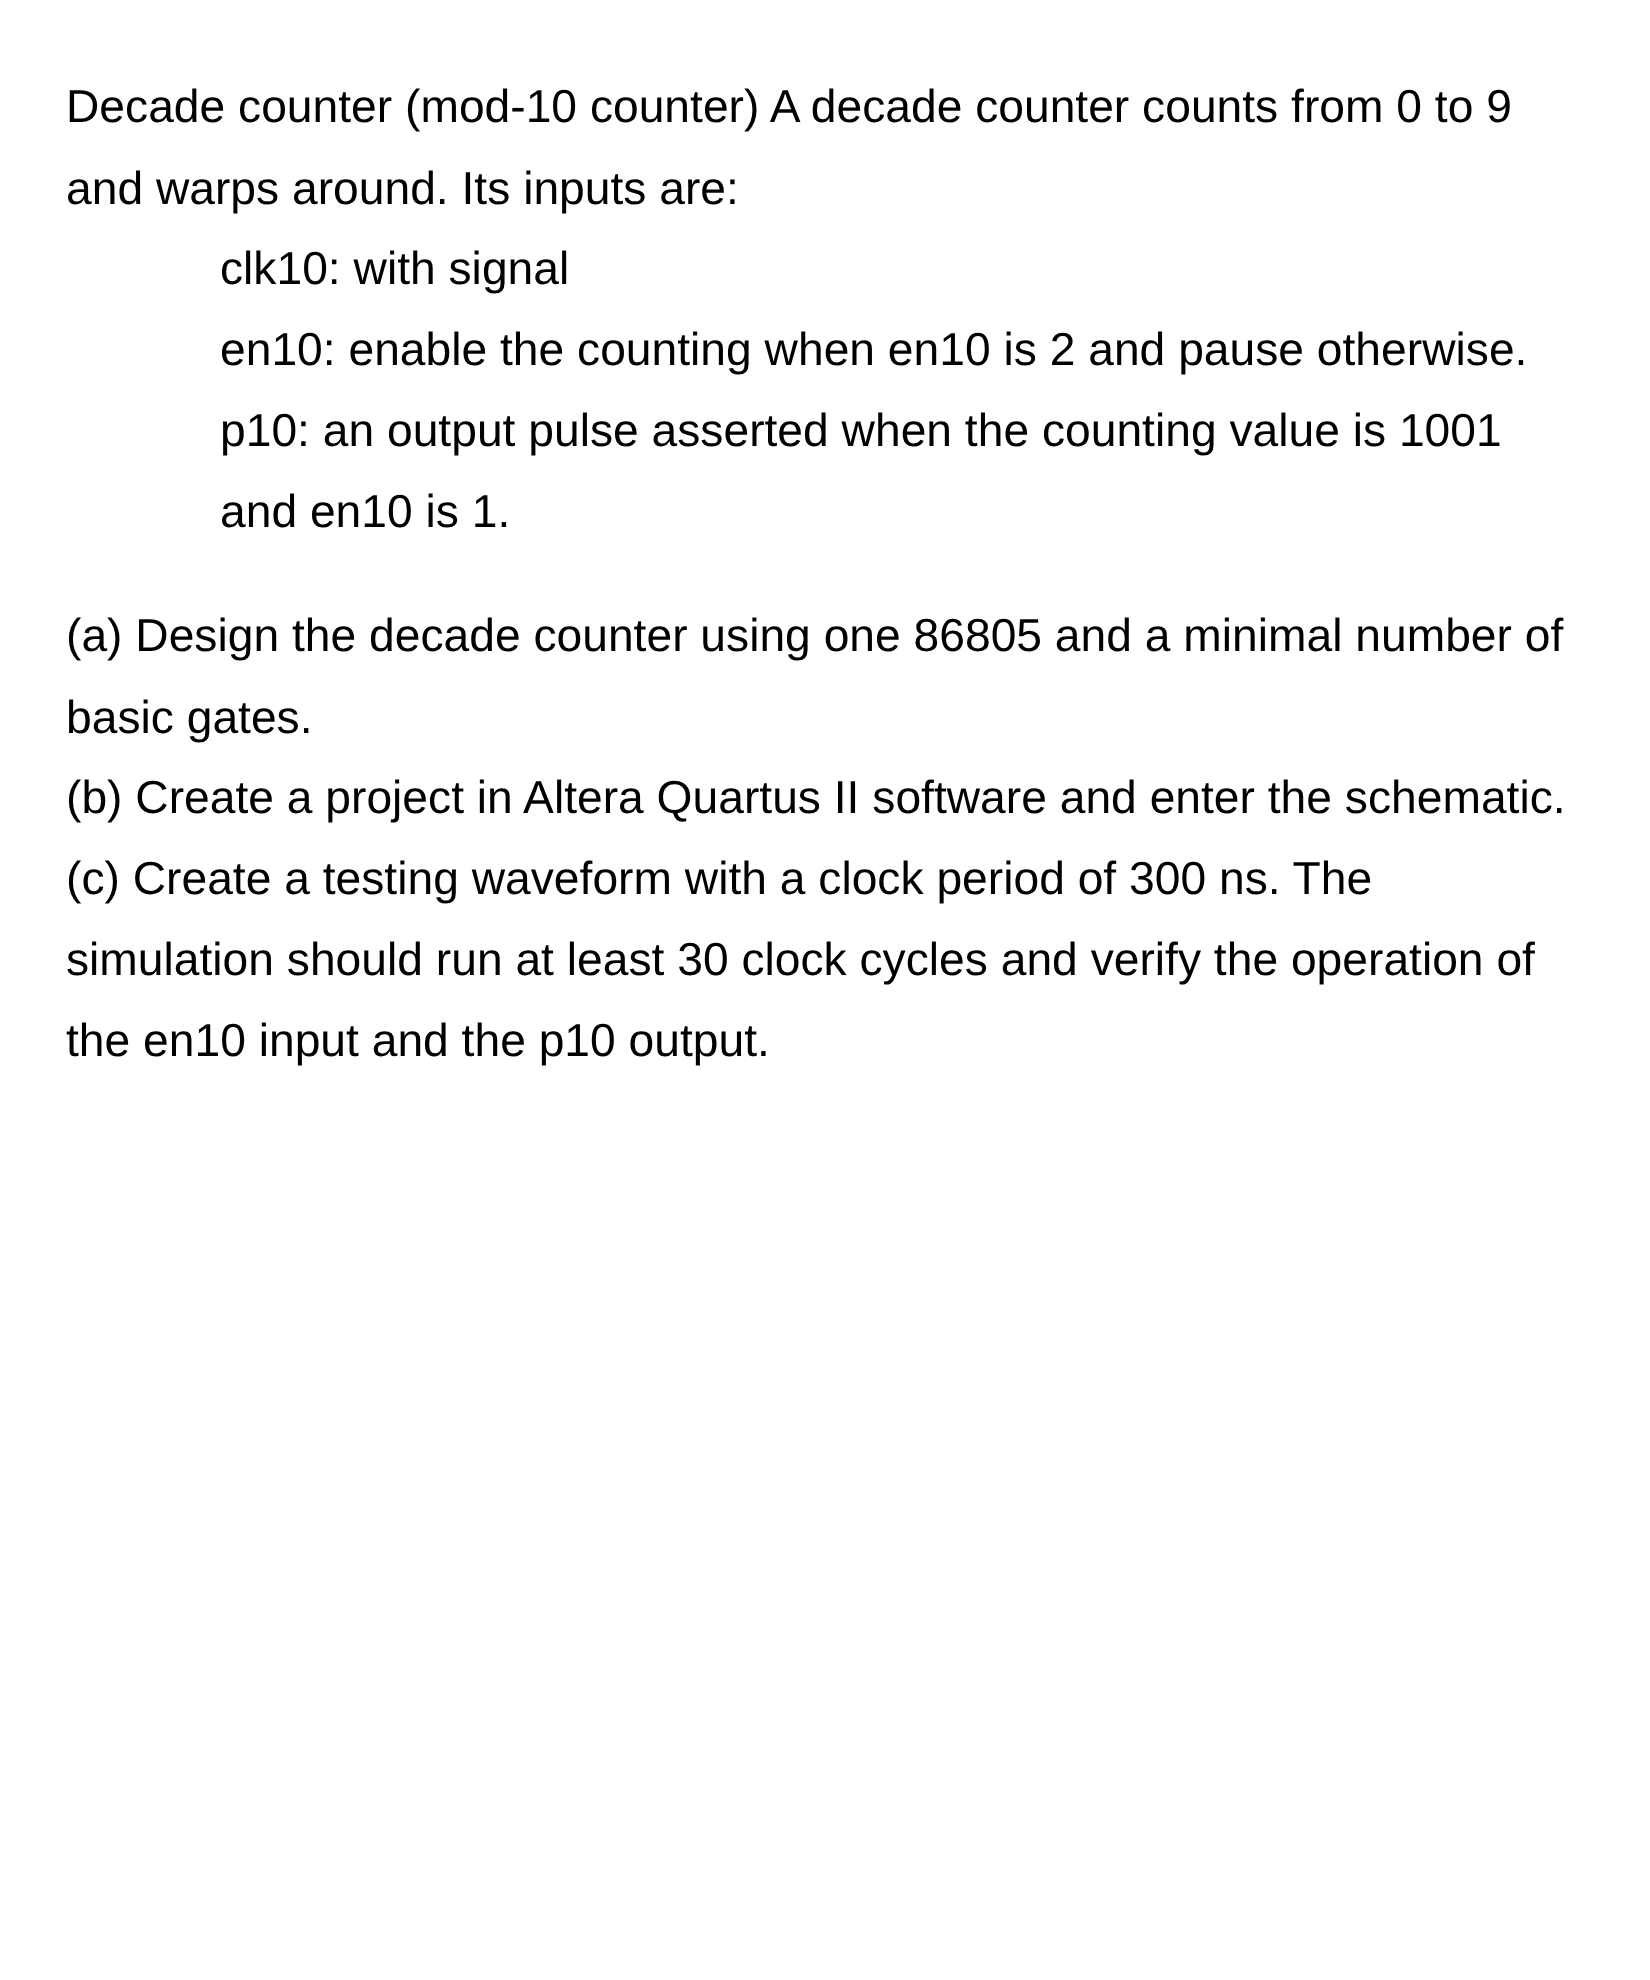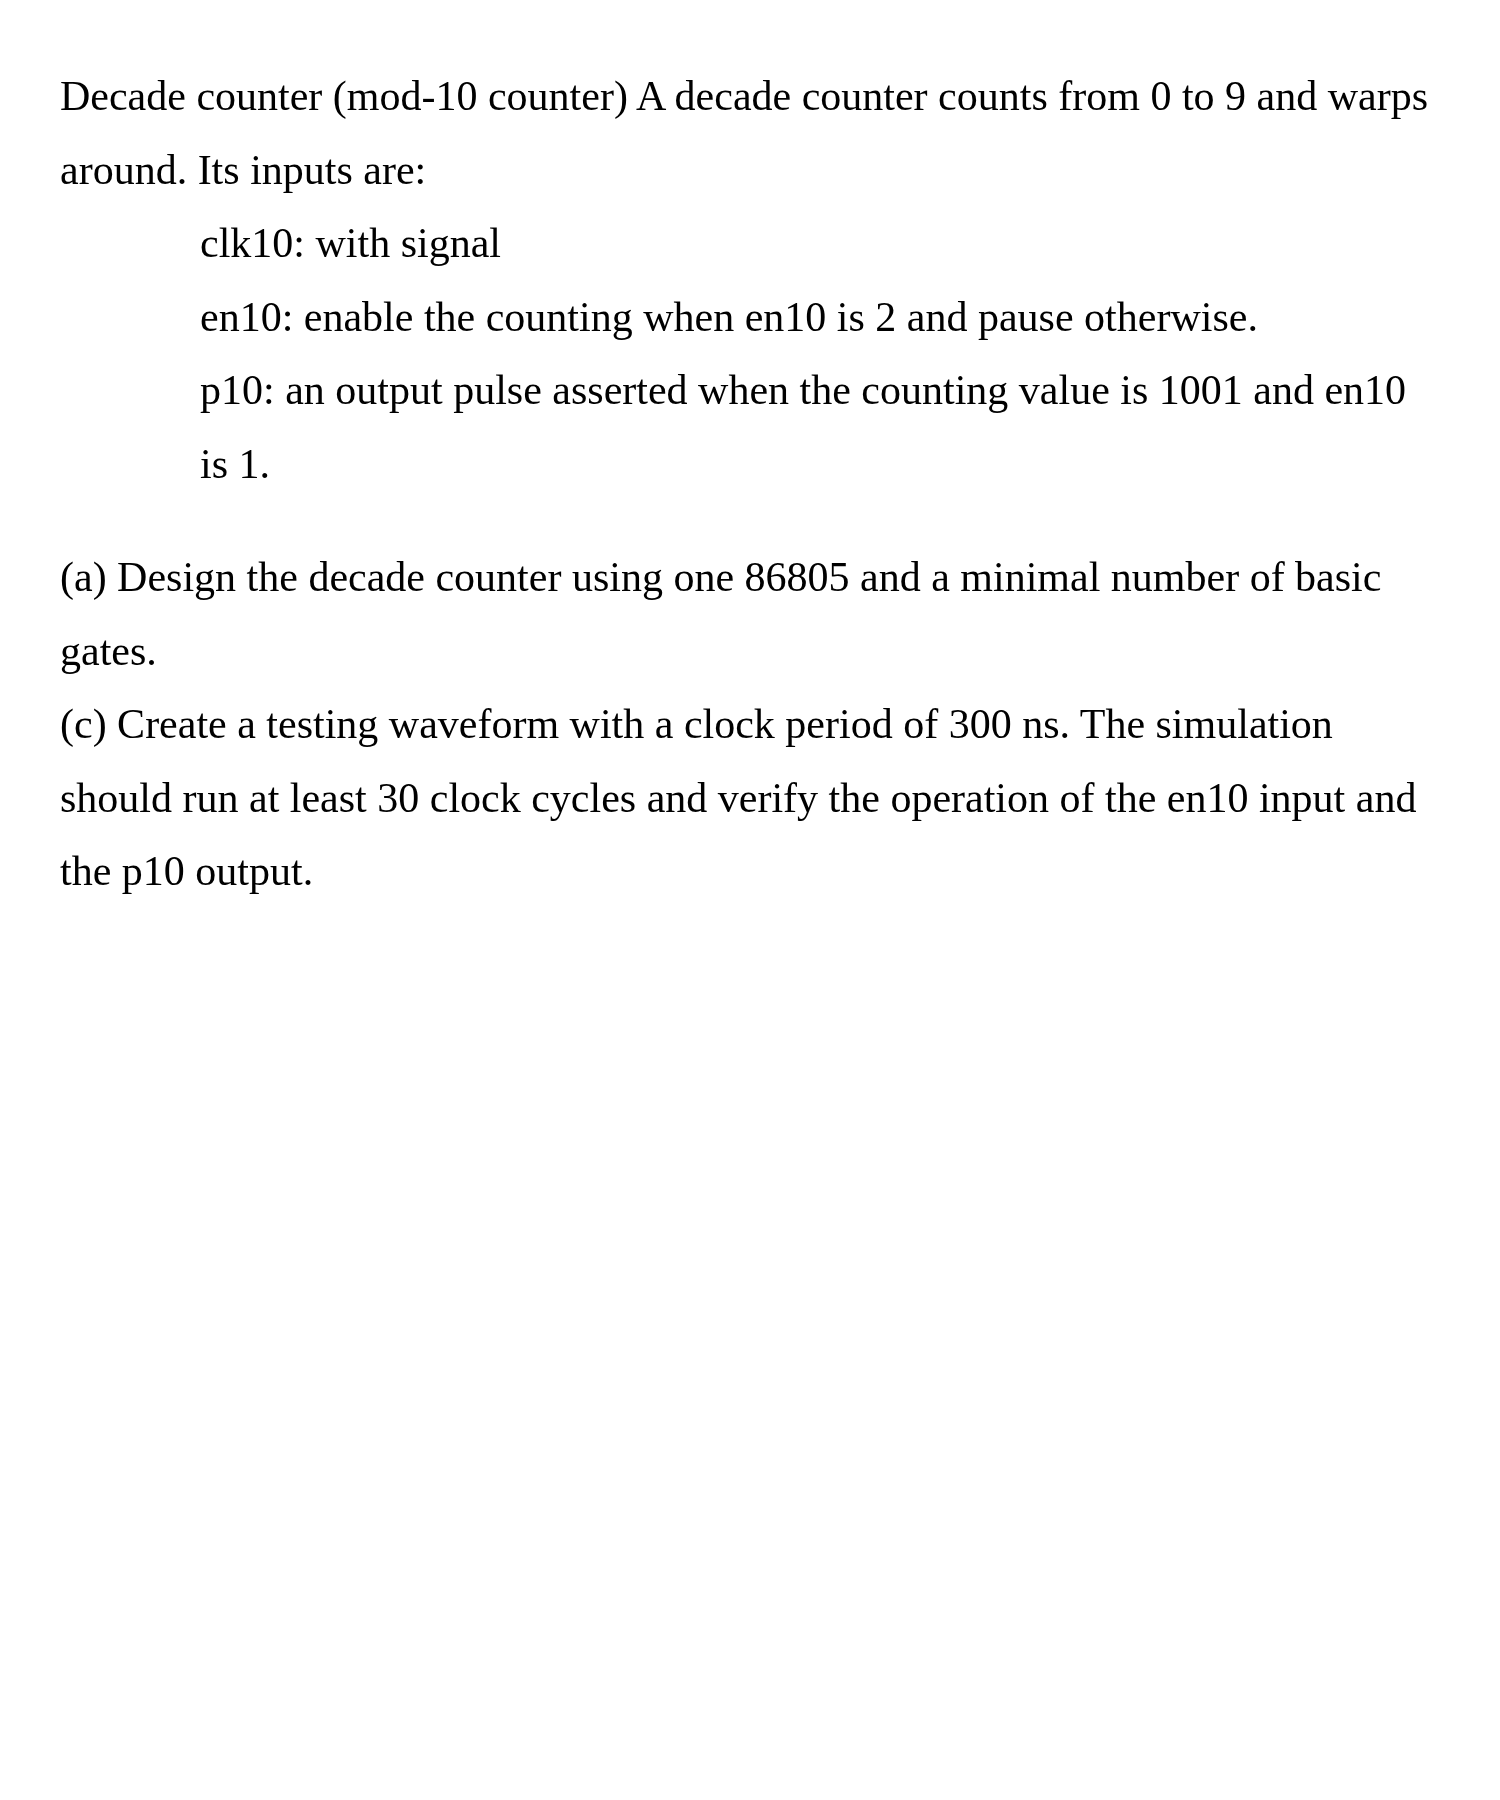--- a/index.html
+++ b/index.html
@@ -1,19 +1,18 @@
 <!DOCTYPE html>
 <html><head>
   <meta charset="utf-8">
   <style>
     * {
       margin: 0;
       padding: 0;
       box-sizing: border-box;
-      font-family: Liberation Serif, serif;
     }
     body {
       width: 1500px;
       height: 1800px;
       background: #ffffff;
       font-family: -apple-system, BlinkMacSystemFont, "Segoe UI", Helvetica, Arial, sans-serif;
       color: #000000;
       padding: 60px 60px 60px 60px;
       font-size: 42px;
       line-height: 1.75;
@@ -41,14 +40,15 @@
 <div class="intro">Decade counter (mod-10 counter) A decade counter counts from 0 to 9 and warps around. Its inputs are:</div>
 
 <div class="signal-list">
   <div class="signal-item">clk10: with signal</div>
   <div class="signal-item">en10: enable the counting when en10 is 2 and pause otherwise.</div>
   <div class="signal-item">p10: an output pulse asserted when the counting value is 1001 and en10 is 1.</div>
 </div>
 
 <div class="questions">
   <div class="question">(a) Design the decade counter using one 86805 and a minimal number of basic gates.</div>
+  <div class="question">(b) Create a project in Altera Quartus II software and enter the schematic.</div>
   <div class="question">(c) Create a testing waveform with a clock period of 300 ns. The simulation should run at least 30 clock cycles and verify the operation of the en10 input and the p10 output.</div>
 </div>
 
 </body></html>

